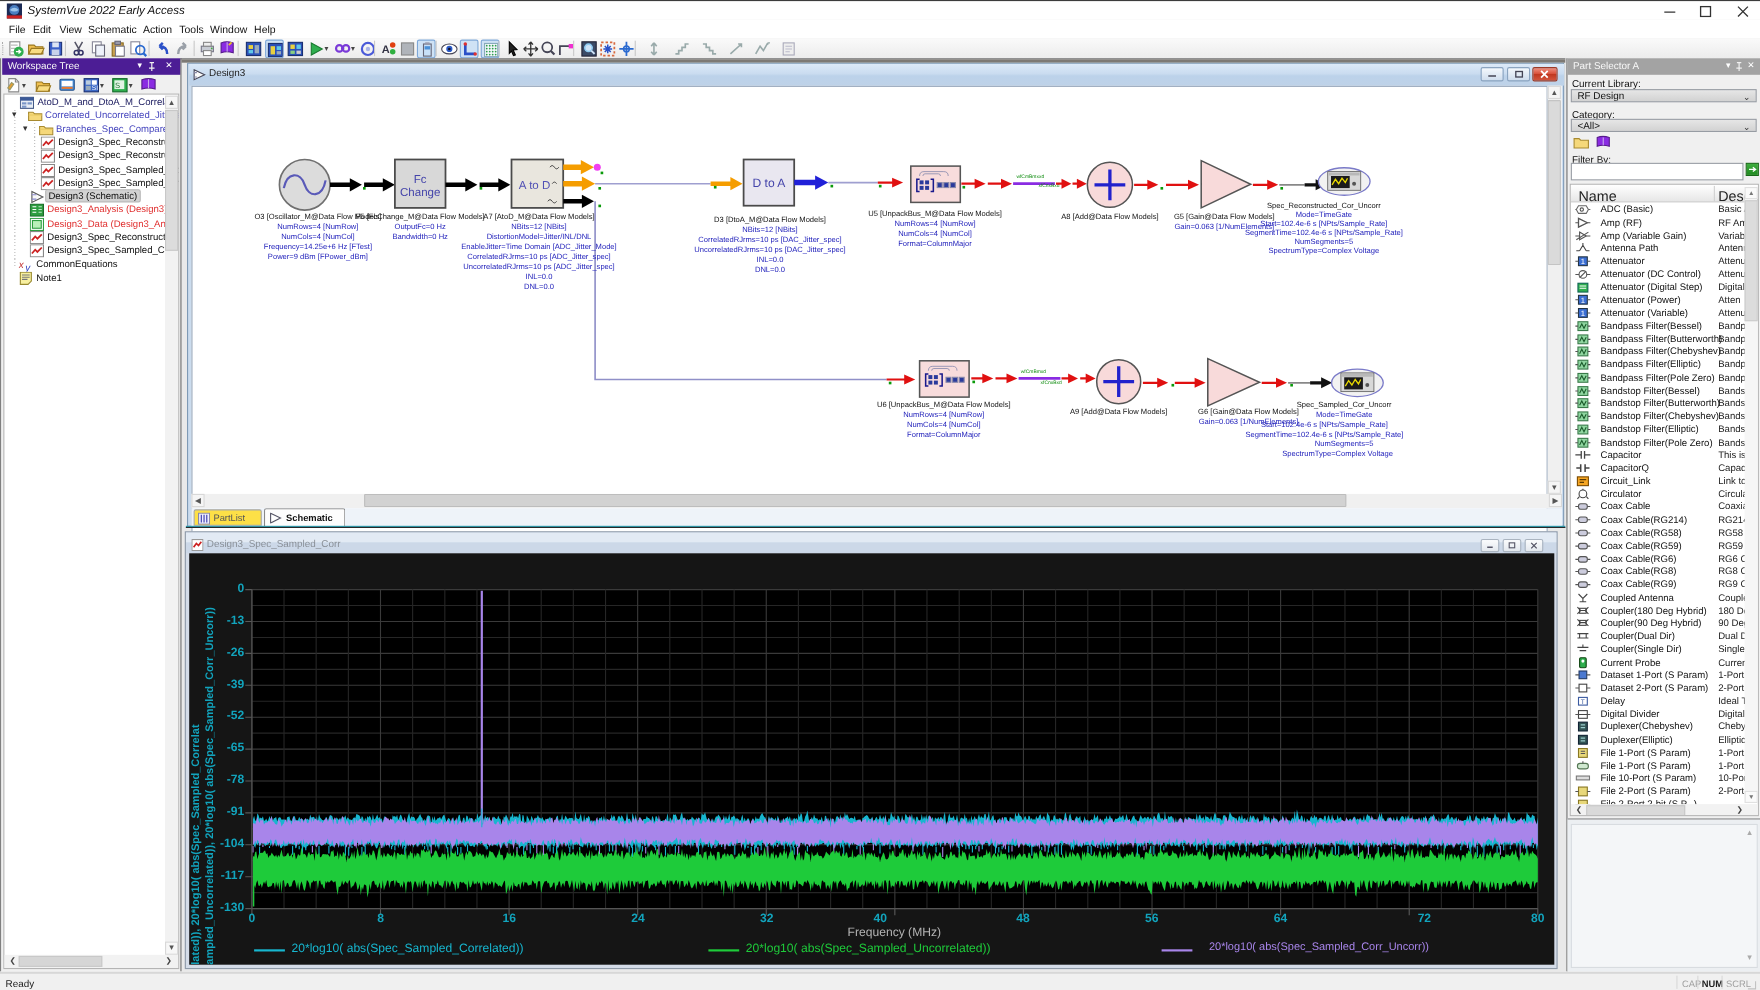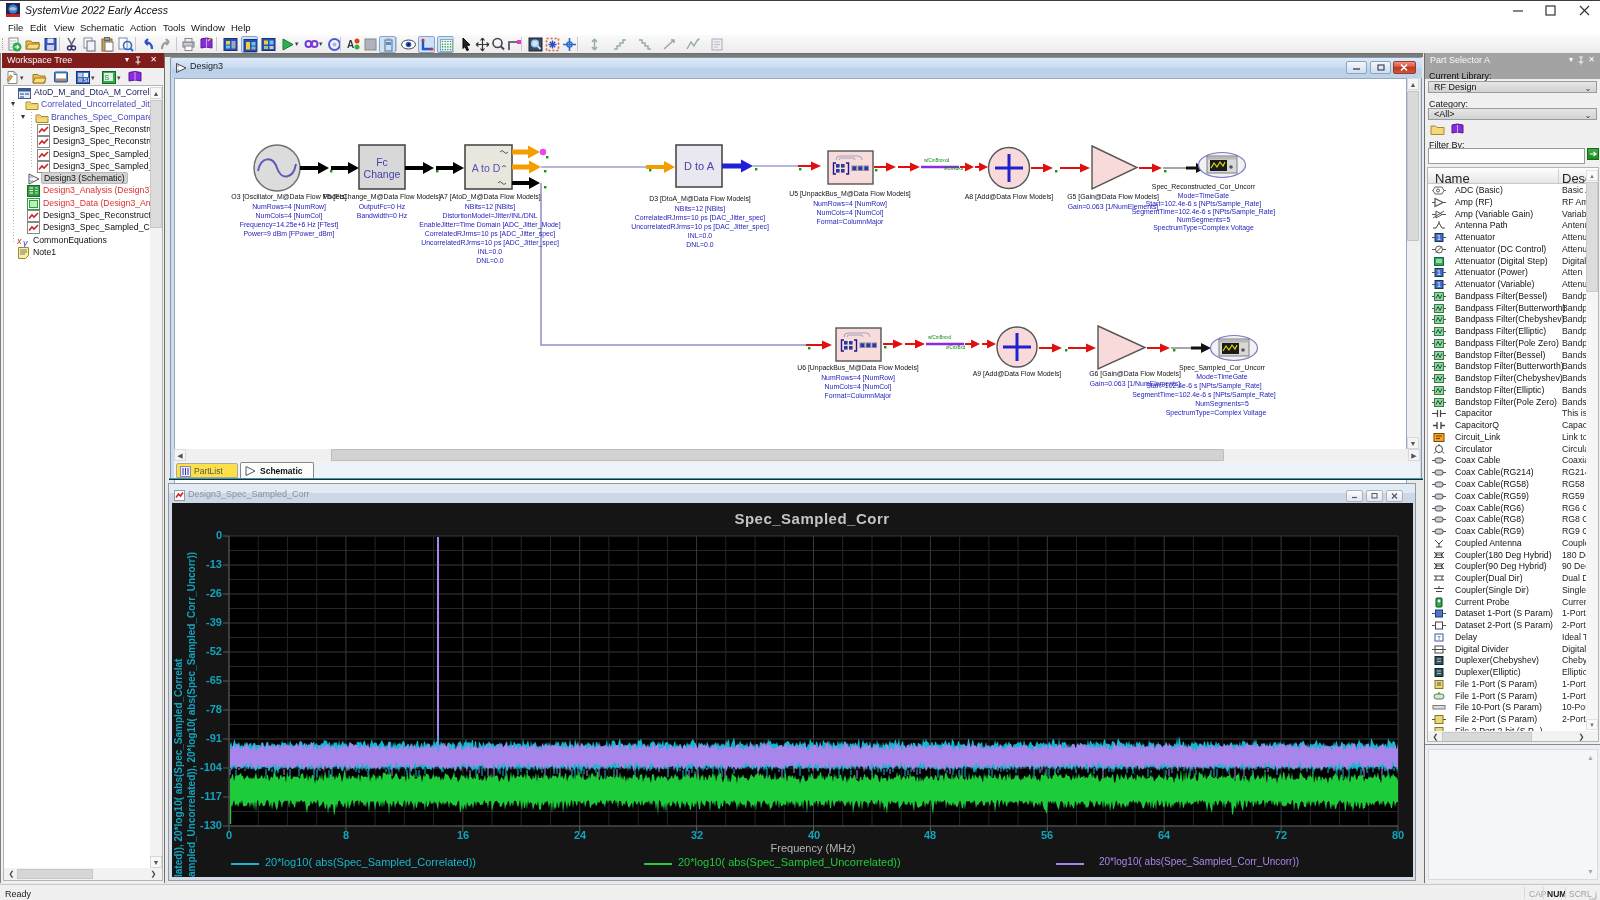--- a/index.html
+++ b/index.html
@@ -9,39 +9,39 @@
 #titlebar { position:absolute; left:0; top:0; width:1600px; height:18px; background:#fff; border-top:1px solid #3c3c3c; }
 #titlebar .apptitle { position:absolute; left:25px; top:3px; font-size:10.5px; color:#111;font-style:italic; }
 #menubar { position:absolute; left:0; top:18px; width:1600px; height:17px; background:#fff; }
 #menubar span { position:absolute; top:4px; font-size:9.5px; color:#111; }
 #toolbar { position:absolute; left:0; top:35px; width:1600px; height:19px; background:linear-gradient(#fafafa,#ececec); border-bottom:1px solid #d5d5d5; }
 .tsep { position:absolute; top:2px; width:1px; height:14px; background:#c8c8c8; }
 .tico { position:absolute; top:1px; width:17px; height:17px; }
 .tsel { border:1px solid #7da7d8; background:#cfe2f5; border-radius:2px; }
 
 #ldock { position:absolute; left:0; top:53px; width:164px; height:830px; background:#f0f0f0; border-left:1px solid #808080; }
-#ldock .hdr { position:absolute; left:1px; top:0; width:163px; height:15px; background:#7f1d1d; color:#f8f8f8; font-size:9px; padding:2px 0 0 5px; }
+#ldock .hdr { position:absolute; left:1px; top:0; width:163px; height:15px; background:#4c1d95; color:#f8f8f8; font-size:9px; padding:2px 0 0 5px; }
 #ltree { position:absolute; left:2px; top:32px; width:160px; height:796px; background:#fff; border:1px solid #b4b4b4; font-size:8.7px; overflow:hidden; }
 .trow { position:absolute; left:0; height:12px; width:160px; }
 
 #mdi { position:absolute; left:164px; top:53px; width:1259px; height:830px; background:#e9e9e9; border-left:1px solid #6e6e6e; border-top:1px solid #6e6e6e; }
 
 #dwin { position:absolute; left:5px; top:3px; width:1252px; height:422px; background:#cbdcee; border:1px solid #7f9ab5; border-radius:1px;padding-left:27px; }
 #dwin .ttl { position:absolute; left:8px; top:3px; font-size:9px; color:#222; }
 #dcanvas { position:absolute; left:3px; top:20px; width:1233px; height:479px; background:#fff; border:1px solid #98a8bc; overflow:hidden; }
 #dvscroll { position:absolute; left:1236px; top:20px; width:13px; height:371px; background:#f0f0f0; }
 #dhscroll { position:absolute; left:3px; top:391px; width:1246px; height:13px; background:#f0f0f0; }
 #dtabs { position:absolute; left:3px; top:404px; width:1246px; height:17px; background:#eef3f9; }
 
 #gwin { position:absolute; left:3px; top:429px; width:1248px; height:398px; background:#d4dce8; border:1px solid #8e9aa8; }
 #gwin .ttl { position:absolute; left:19px; top:5px; font-size:9px; color:#8a9098; }
 #gplot { position:absolute; left:3px; top:19px; width:1241px; height:374px; background:#151515; }
 
 #rdock { position:absolute; left:1424px; top:53px; width:176px; height:830px; background:#f0f0f0; border-left:1px solid #6e6e6e; }
-#rdock .hdr { position:absolute; left:0; top:0; width:176px; height:26px; background:#a3a3a3; color:#f8f8f8; font-size:9px; padding:2px 0 0 5px; }
+#rdock .hdr { position:absolute; left:0; top:0; width:176px; height:15px; background:#a3a3a3; color:#f8f8f8; font-size:9px; padding:2px 0 0 5px; }
 #rdock label { position:absolute; left:4px; font-size:9px; color:#111; }
 .combo { position:absolute; left:3px; width:169px; height:12px; background:linear-gradient(#e6e6e6,#d2d2d2); border:1px solid #979ca3; font-size:9px; color:#111; padding:0 0 0 5px; line-height:11px; }
 .combo .arr { position:absolute; right:3px; top:1px; width:10px; height:10px; color:#333; font-size:8px; text-align:center; }
 #plist { position:absolute; left:2px; top:114px; width:172px; height:575px; background:#fff; border:1px solid #b4b4b4; overflow:hidden; }
 .prow { position:absolute; left:0; width:172px; height:11px; font-size:8.7px; color:#111; }
 .picon { position:absolute; left:4px; top:0; }
 .pname { position:absolute; left:27px; top:0; white-space:nowrap; }
 .pdesc { position:absolute; left:134px; top:0; white-space:nowrap; overflow:hidden; width:25px; color:#222; }
 
 #statusbar { position:absolute; left:0; top:884px; width:1600px; height:16px; background:#f0f0f0; border-top:1px solid #c8c8c8; font-size:9px; color:#222; }
@@ -997,43 +997,42 @@
             <line x1="1388" y1="769" x2="1388" y2="779" stroke="#17b6cf" stroke-width="1"></line>
             <line x1="1394" y1="768" x2="1394" y2="771" stroke="#17b6cf" stroke-width="1"></line>
 <polygon points="230,778.0 231,779.1 232,774.6 233,774.2 234,781.2 235,777.3 236,775.4 237,775.4 238,775.3 239,775.2 240,773.7 241,773.1 242,776.5 243,775.5 244,779.9 245,777.8 246,777.7 247,775.1 248,776.7 249,777.9 250,778.9 251,776.8 252,779.8 253,777.0 254,779.1 255,775.7 256,772.3 257,777.7 258,778.9 259,778.5 260,778.1 261,776.1 262,774.9 263,778.4 264,778.1 265,775.5 266,779.9 267,774.7 268,775.5 269,781.3 270,779.3 271,776.1 272,777.7 273,777.4 274,769.9 275,774.6 276,776.9 277,776.1 278,777.6 279,779.9 280,776.2 281,774.3 282,777.8 283,776.2 284,776.6 285,776.2 286,782.8 287,771.2 288,776.0 289,777.0 290,775.0 291,779.3 292,779.1 293,776.9 294,776.3 295,776.7 296,776.7 297,776.8 298,776.5 299,777.7 300,779.0 301,773.8 302,774.3 303,772.5 304,779.3 305,777.7 306,778.3 307,773.3 308,781.6 309,775.4 310,777.4 311,779.2 312,774.4 313,775.6 314,777.5 315,784.0 316,777.8 317,781.2 318,780.1 319,778.0 320,774.4 321,779.8 322,773.1 323,781.2 324,777.5 325,770.1 326,776.1 327,778.7 328,776.4 329,778.9 330,774.8 331,773.6 332,776.8 333,777.1 334,776.1 335,780.2 336,774.8 337,777.8 338,777.2 339,773.0 340,773.6 341,777.0 342,782.2 343,778.5 344,772.5 345,769.0 346,778.9 347,776.7 348,780.0 349,774.7 350,777.9 351,779.2 352,775.8 353,775.9 354,777.1 355,778.4 356,777.0 357,779.5 358,775.8 359,773.5 360,782.1 361,775.4 362,775.5 363,776.8 364,777.2 365,776.0 366,777.0 367,776.9 368,777.5 369,770.9 370,781.9 371,776.6 372,778.5 373,773.4 374,775.8 375,775.3 376,780.8 377,775.5 378,779.0 379,775.3 380,775.8 381,776.4 382,780.3 383,772.1 384,773.6 385,771.9 386,774.2 387,774.9 388,772.8 389,775.1 390,771.8 391,774.4 392,780.1 393,778.0 394,777.5 395,774.4 396,773.0 397,774.0 398,776.9 399,779.3 400,779.3 401,778.6 402,775.1 403,777.1 404,776.2 405,776.5 406,782.3 407,772.4 408,776.4 409,780.2 410,773.2 411,775.3 412,775.6 413,776.4 414,772.9 415,778.5 416,778.7 417,778.3 418,774.7 419,777.2 420,774.7 421,776.1 422,782.6 423,777.2 424,773.9 425,777.5 426,773.5 427,773.9 428,774.3 429,775.8 430,779.4 431,778.5 432,778.4 433,774.1 434,775.6 435,777.7 436,775.4 437,776.3 438,778.1 439,776.1 440,777.6 441,781.1 442,776.6 443,780.1 444,778.5 445,773.2 446,774.1 447,774.8 448,774.8 449,776.8 450,778.6 451,780.3 452,777.8 453,775.8 454,771.6 455,777.2 456,777.1 457,777.5 458,782.5 459,780.2 460,779.0 461,774.5 462,775.7 463,776.8 464,775.0 465,778.3 466,777.9 467,774.2 468,780.1 469,777.3 470,772.5 471,776.9 472,777.7 473,779.5 474,776.1 475,779.2 476,777.5 477,773.6 478,773.3 479,779.9 480,780.1 481,777.8 482,780.9 483,779.7 484,778.8 485,774.6 486,781.5 487,778.4 488,776.0 489,775.3 490,777.7 491,772.7 492,778.8 493,774.5 494,778.0 495,775.6 496,776.3 497,775.0 498,776.6 499,781.9 500,780.6 501,777.9 502,776.9 503,779.2 504,779.9 505,774.8 506,776.8 507,772.3 508,779.9 509,782.4 510,777.2 511,771.5 512,778.6 513,774.6 514,775.3 515,778.6 516,777.7 517,775.7 518,775.3 519,777.3 520,775.9 521,774.1 522,776.1 523,777.9 524,776.5 525,773.3 526,779.6 527,769.9 528,775.8 529,775.4 530,777.4 531,778.5 532,779.9 533,775.1 534,778.5 535,777.5 536,772.5 537,781.9 538,773.3 539,778.1 540,778.0 541,777.7 542,775.7 543,779.2 544,772.9 545,776.8 546,775.5 547,775.2 548,778.1 549,779.8 550,776.1 551,779.0 552,777.1 553,774.7 554,776.3 555,776.2 556,775.2 557,778.1 558,777.6 559,772.9 560,772.7 561,778.1 562,774.9 563,777.8 564,779.0 565,773.7 566,773.3 567,781.4 568,777.9 569,775.9 570,774.6 571,775.7 572,773.9 573,779.3 574,775.0 575,779.8 576,776.0 577,774.3 578,775.9 579,770.2 580,776.7 581,776.6 582,779.1 583,772.1 584,780.0 585,779.1 586,780.3 587,776.9 588,779.6 589,773.2 590,778.9 591,775.0 592,772.7 593,774.1 594,777.0 595,774.9 596,778.0 597,772.3 598,771.5 599,780.6 600,779.3 601,774.3 602,777.0 603,779.7 604,778.1 605,777.4 606,779.8 607,775.1 608,777.1 609,777.0 610,776.3 611,776.0 612,777.2 613,777.1 614,774.3 615,779.1 616,774.5 617,776.4 618,776.2 619,777.9 620,771.5 621,779.3 622,775.2 623,780.2 624,775.8 625,776.9 626,782.0 627,776.3 628,780.2 629,777.1 630,778.1 631,777.2 632,779.2 633,775.2 634,774.4 635,775.3 636,777.3 637,776.4 638,778.8 639,780.4 640,774.5 641,775.1 642,773.3 643,782.3 644,777.8 645,778.2 646,773.5 647,777.0 648,778.3 649,776.3 650,779.8 651,783.0 652,774.5 653,774.3 654,774.7 655,781.2 656,779.7 657,776.6 658,777.1 659,774.9 660,779.3 661,776.0 662,776.3 663,778.6 664,776.5 665,776.4 666,777.0 667,779.1 668,781.3 669,778.5 670,779.1 671,776.5 672,775.2 673,778.7 674,777.4 675,773.3 676,776.1 677,776.8 678,775.7 679,780.9 680,778.2 681,780.6 682,777.7 683,777.2 684,774.6 685,777.0 686,777.0 687,773.4 688,775.6 689,776.2 690,778.1 691,778.2 692,775.5 693,778.2 694,776.5 695,769.5 696,775.7 697,779.8 698,772.6 699,777.3 700,781.1 701,775.0 702,777.0 703,773.6 704,781.2 705,776.8 706,777.1 707,780.5 708,778.7 709,774.7 710,775.3 711,778.3 712,775.4 713,771.5 714,776.9 715,773.2 716,781.2 717,777.5 718,774.6 719,775.2 720,772.1 721,774.1 722,779.6 723,782.8 724,778.9 725,776.8 726,775.9 727,774.5 728,782.4 729,776.5 730,782.5 731,780.6 732,772.5 733,775.3 734,775.3 735,776.8 736,776.8 737,784.0 738,774.2 739,777.6 740,778.6 741,777.0 742,777.3 743,774.3 744,777.3 745,778.3 746,777.9 747,778.5 748,780.7 749,779.4 750,777.2 751,774.0 752,775.4 753,776.4 754,777.7 755,775.8 756,774.6 757,773.9 758,772.7 759,776.4 760,773.2 761,774.4 762,776.0 763,773.5 764,778.0 765,778.9 766,775.6 767,775.9 768,778.4 769,775.1 770,775.0 771,780.1 772,779.3 773,778.6 774,779.4 775,771.9 776,780.5 777,778.0 778,779.6 779,778.0 780,777.1 781,776.3 782,778.0 783,776.2 784,779.3 785,772.9 786,775.6 787,782.3 788,775.4 789,776.4 790,774.7 791,777.9 792,775.1 793,776.5 794,779.2 795,775.2 796,779.1 797,779.1 798,779.7 799,777.4 800,784.0 801,779.7 802,777.8 803,774.7 804,776.7 805,780.7 806,781.4 807,780.8 808,779.0 809,773.7 810,778.3 811,773.8 812,773.1 813,777.6 814,778.4 815,779.3 816,778.3 817,778.4 818,774.4 819,776.7 820,773.1 821,771.8 822,778.9 823,775.0 824,779.3 825,779.9 826,775.4 827,778.5 828,775.3 829,772.2 830,777.3 831,775.8 832,775.9 833,782.1 834,773.0 835,778.0 836,774.4 837,779.4 838,777.8 839,778.0 840,774.5 841,775.0 842,779.4 843,781.6 844,778.2 845,774.7 846,777.9 847,783.3 848,777.3 849,780.8 850,775.1 851,776.9 852,778.6 853,778.0 854,775.0 855,774.9 856,779.6 857,780.1 858,780.9 859,781.7 860,777.4 861,776.2 862,780.5 863,778.9 864,774.4 865,774.3 866,778.3 867,776.5 868,776.9 869,779.8 870,779.0 871,780.5 872,772.0 873,777.7 874,778.8 875,773.0 876,775.3 877,774.8 878,777.1 879,781.2 880,782.3 881,774.9 882,778.4 883,778.5 884,778.0 885,778.0 886,777.8 887,781.4 888,779.9 889,774.2 890,779.1 891,779.3 892,777.8 893,779.9 894,777.5 895,777.5 896,777.3 897,771.8 898,776.8 899,775.3 900,773.9 901,780.7 902,778.3 903,776.9 904,775.5 905,777.8 906,779.6 907,774.8 908,777.0 909,779.3 910,772.0 911,776.9 912,775.9 913,776.7 914,775.7 915,777.4 916,782.0 917,776.2 918,777.8 919,782.2 920,775.6 921,781.7 922,777.0 923,781.6 924,779.0 925,777.8 926,776.8 927,775.4 928,777.2 929,779.3 930,777.0 931,776.2 932,776.3 933,779.6 934,780.2 935,775.3 936,775.3 937,778.0 938,781.0 939,780.0 940,773.7 941,776.3 942,774.6 943,776.3 944,781.2 945,773.3 946,772.8 947,774.8 948,777.7 949,778.6 950,778.1 951,780.1 952,772.4 953,780.1 954,776.2 955,778.9 956,773.6 957,777.0 958,777.6 959,780.0 960,772.9 961,777.1 962,774.2 963,778.3 964,779.0 965,780.3 966,775.6 967,779.4 968,780.5 969,772.7 970,778.6 971,779.5 972,776.3 973,773.9 974,779.5 975,773.9 976,776.5 977,776.9 978,778.9 979,775.4 980,775.2 981,777.3 982,779.6 983,782.9 984,773.1 985,777.8 986,774.2 987,779.6 988,774.6 989,775.2 990,775.5 991,776.8 992,777.8 993,778.3 994,777.0 995,773.5 996,778.9 997,776.9 998,780.0 999,775.2 1000,772.8 1001,776.9 1002,780.4 1003,777.4 1004,776.5 1005,774.7 1006,781.6 1007,774.3 1008,775.1 1009,778.5 1010,772.2 1011,780.3 1012,778.6 1013,779.3 1014,778.5 1015,776.6 1016,774.2 1017,776.6 1018,774.5 1019,778.3 1020,779.1 1021,780.8 1022,778.0 1023,779.4 1024,776.2 1025,775.8 1026,778.2 1027,776.0 1028,777.7 1029,774.2 1030,774.7 1031,778.7 1032,779.3 1033,774.4 1034,778.7 1035,775.6 1036,777.0 1037,780.7 1038,779.1 1039,779.1 1040,782.0 1041,775.2 1042,774.4 1043,775.1 1044,776.3 1045,770.9 1046,776.5 1047,775.6 1048,779.0 1049,777.9 1050,775.4 1051,778.5 1052,778.9 1053,775.0 1054,775.7 1055,771.2 1056,774.2 1057,775.1 1058,777.2 1059,774.5 1060,775.7 1061,773.8 1062,777.4 1063,778.1 1064,778.0 1065,777.0 1066,773.0 1067,775.4 1068,775.9 1069,776.0 1070,777.2 1071,780.7 1072,779.1 1073,774.4 1074,778.8 1075,778.7 1076,774.9 1077,779.2 1078,776.6 1079,773.3 1080,778.2 1081,777.6 1082,776.4 1083,776.9 1084,775.1 1085,778.6 1086,776.9 1087,777.4 1088,777.9 1089,774.0 1090,774.7 1091,771.3 1092,778.5 1093,773.8 1094,777.3 1095,778.0 1096,778.6 1097,773.9 1098,776.8 1099,781.3 1100,781.5 1101,779.6 1102,777.9 1103,774.4 1104,778.9 1105,776.6 1106,778.5 1107,775.4 1108,776.6 1109,777.4 1110,777.6 1111,778.3 1112,775.5 1113,773.5 1114,781.2 1115,783.5 1116,778.2 1117,773.6 1118,775.0 1119,778.3 1120,780.5 1121,773.8 1122,776.7 1123,777.5 1124,779.2 1125,776.1 1126,772.9 1127,778.6 1128,779.9 1129,776.8 1130,778.1 1131,775.8 1132,774.8 1133,779.7 1134,778.0 1135,778.3 1136,780.9 1137,774.3 1138,775.6 1139,777.4 1140,775.5 1141,779.0 1142,776.5 1143,774.4 1144,777.2 1145,777.4 1146,779.4 1147,778.0 1148,778.2 1149,777.8 1150,776.5 1151,775.1 1152,777.8 1153,776.1 1154,781.4 1155,780.5 1156,778.6 1157,778.0 1158,776.8 1159,773.7 1160,776.4 1161,777.3 1162,777.6 1163,778.2 1164,779.4 1165,775.2 1166,775.2 1167,780.8 1168,779.0 1169,776.0 1170,776.7 1171,776.7 1172,777.1 1173,778.2 1174,783.6 1175,777.5 1176,778.7 1177,772.6 1178,775.7 1179,780.2 1180,778.0 1181,769.0 1182,778.8 1183,782.0 1184,771.8 1185,781.0 1186,769.8 1187,779.4 1188,777.0 1189,770.9 1190,778.2 1191,780.0 1192,777.9 1193,778.5 1194,775.9 1195,772.2 1196,778.8 1197,781.5 1198,779.9 1199,771.8 1200,773.1 1201,774.8 1202,772.9 1203,777.1 1204,778.0 1205,773.3 1206,779.0 1207,778.6 1208,775.6 1209,776.6 1210,771.9 1211,776.1 1212,777.0 1213,777.4 1214,778.0 1215,777.6 1216,776.3 1217,777.7 1218,779.6 1219,776.8 1220,777.8 1221,776.5 1222,775.3 1223,778.4 1224,775.6 1225,778.0 1226,777.1 1227,776.2 1228,776.1 1229,775.7 1230,772.7 1231,778.0 1232,777.6 1233,779.2 1234,775.6 1235,781.9 1236,776.0 1237,774.7 1238,774.4 1239,772.5 1240,781.0 1241,780.6 1242,778.6 1243,774.7 1244,781.7 1245,776.1 1246,776.3 1247,780.7 1248,778.7 1249,782.7 1250,777.6 1251,776.0 1252,775.4 1253,772.2 1254,776.3 1255,780.0 1256,778.6 1257,777.1 1258,774.4 1259,777.6 1260,779.6 1261,778.1 1262,777.4 1263,774.9 1264,779.3 1265,769.0 1266,778.0 1267,783.7 1268,773.1 1269,776.4 1270,777.0 1271,775.8 1272,779.7 1273,778.2 1274,777.4 1275,779.1 1276,777.0 1277,784.0 1278,777.4 1279,777.5 1280,772.6 1281,775.6 1282,780.0 1283,773.5 1284,771.4 1285,777.1 1286,780.6 1287,777.1 1288,776.1 1289,772.2 1290,778.2 1291,778.7 1292,772.4 1293,779.9 1294,779.0 1295,779.9 1296,778.5 1297,778.7 1298,778.4 1299,779.3 1300,772.3 1301,773.1 1302,775.1 1303,776.7 1304,778.0 1305,777.8 1306,779.9 1307,780.0 1308,774.7 1309,777.6 1310,774.8 1311,776.5 1312,777.8 1313,769.0 1314,783.3 1315,778.5 1316,775.5 1317,782.0 1318,776.1 1319,777.3 1320,775.7 1321,781.3 1322,776.7 1323,777.4 1324,780.1 1325,778.5 1326,776.9 1327,779.9 1328,783.6 1329,777.8 1330,777.3 1331,777.4 1332,780.4 1333,775.4 1334,776.3 1335,773.0 1336,773.9 1337,775.7 1338,776.9 1339,781.6 1340,778.4 1341,774.6 1342,775.1 1343,780.6 1344,779.9 1345,777.1 1346,775.8 1347,779.9 1348,774.4 1349,778.0 1350,782.9 1351,777.5 1352,775.0 1353,778.1 1354,775.8 1355,773.4 1356,778.8 1357,779.9 1358,776.2 1359,776.0 1360,774.5 1361,776.6 1362,775.5 1363,774.4 1364,781.9 1365,778.2 1366,778.5 1367,779.3 1368,779.0 1369,775.9 1370,777.7 1371,776.3 1372,778.1 1373,777.9 1374,776.0 1375,773.5 1376,777.4 1377,776.5 1378,772.1 1379,778.3 1380,779.5 1381,783.6 1382,776.0 1383,775.6 1384,774.1 1385,777.5 1386,777.5 1387,774.9 1388,776.5 1389,771.9 1390,779.4 1391,775.0 1392,776.9 1393,773.3 1394,775.5 1395,776.3 1396,777.0 1397,778.2 1398,780.7 1398,802.0 1397,802.0 1396,803.0 1395,807.3 1394,800.9 1393,801.7 1392,807.9 1391,808.0 1390,803.5 1389,803.8 1388,801.0 1387,803.6 1386,804.5 1385,807.3 1384,802.4 1383,800.4 1382,805.2 1381,801.6 1380,805.4 1379,803.5 1378,800.2 1377,801.4 1376,801.7 1375,802.6 1374,806.1 1373,803.3 1372,803.7 1371,805.6 1370,802.0 1369,805.4 1368,806.1 1367,802.2 1366,802.8 1365,808.0 1364,807.9 1363,809.8 1362,802.7 1361,802.8 1360,809.3 1359,807.2 1358,801.4 1357,805.8 1356,807.1 1355,801.0 1354,805.4 1353,812.0 1352,806.2 1351,807.2 1350,801.5 1349,807.3 1348,802.3 1347,801.1 1346,808.6 1345,811.8 1344,801.0 1343,803.6 1342,803.1 1341,801.7 1340,800.2 1339,801.0 1338,803.5 1337,804.8 1336,809.3 1335,808.5 1334,803.8 1333,806.9 1332,803.8 1331,809.8 1330,806.0 1329,800.7 1328,801.8 1327,802.8 1326,810.1 1325,804.2 1324,800.5 1323,801.0 1322,802.7 1321,803.6 1320,802.2 1319,807.2 1318,800.9 1317,800.6 1316,804.1 1315,807.0 1314,801.0 1313,803.8 1312,801.1 1311,806.7 1310,804.9 1309,800.2 1308,805.2 1307,801.0 1306,807.1 1305,807.0 1304,806.5 1303,801.7 1302,802.1 1301,801.2 1300,804.2 1299,808.1 1298,810.7 1297,803.4 1296,803.0 1295,803.2 1294,811.6 1293,800.3 1292,800.2 1291,805.1 1290,803.8 1289,804.2 1288,802.3 1287,803.7 1286,806.8 1285,805.3 1284,807.3 1283,805.2 1282,806.0 1281,800.5 1280,804.3 1279,800.5 1278,804.7 1277,806.9 1276,801.9 1275,805.3 1274,805.0 1273,800.2 1272,805.2 1271,800.6 1270,800.8 1269,801.1 1268,801.9 1267,804.0 1266,801.2 1265,808.5 1264,800.6 1263,800.0 1262,802.4 1261,804.4 1260,803.8 1259,806.1 1258,800.7 1257,801.0 1256,805.8 1255,800.5 1254,805.4 1253,807.2 1252,800.7 1251,802.9 1250,802.4 1249,801.4 1248,800.4 1247,807.7 1246,806.5 1245,800.1 1244,802.4 1243,811.2 1242,808.2 1241,805.0 1240,800.1 1239,802.1 1238,806.5 1237,800.1 1236,809.4 1235,806.2 1234,806.4 1233,815.3 1232,813.3 1231,801.5 1230,803.2 1229,801.6 1228,800.3 1227,803.7 1226,804.0 1225,808.9 1224,800.5 1223,806.9 1222,802.6 1221,801.7 1220,800.1 1219,802.0 1218,805.7 1217,804.6 1216,801.0 1215,801.2 1214,806.9 1213,802.0 1212,812.8 1211,809.9 1210,805.9 1209,801.4 1208,805.3 1207,811.7 1206,805.0 1205,800.6 1204,803.1 1203,800.7 1202,800.3 1201,802.7 1200,800.2 1199,801.2 1198,805.4 1197,800.2 1196,802.3 1195,801.7 1194,802.0 1193,803.9 1192,803.8 1191,805.5 1190,802.3 1189,803.4 1188,803.1 1187,800.6 1186,805.3 1185,802.4 1184,807.6 1183,807.8 1182,801.9 1181,801.7 1180,809.6 1179,800.3 1178,803.6 1177,801.8 1176,801.9 1175,803.7 1174,803.1 1173,807.3 1172,803.2 1171,808.8 1170,805.5 1169,801.8 1168,807.7 1167,805.8 1166,800.2 1165,805.8 1164,807.8 1163,806.2 1162,800.5 1161,803.9 1160,805.4 1159,805.8 1158,801.3 1157,800.1 1156,810.4 1155,802.6 1154,807.0 1153,808.8 1152,800.2 1151,809.4 1150,803.2 1149,801.8 1148,806.9 1147,801.5 1146,801.9 1145,804.4 1144,807.7 1143,808.7 1142,806.0 1141,802.3 1140,802.4 1139,800.3 1138,803.0 1137,804.0 1136,800.7 1135,803.5 1134,801.8 1133,800.1 1132,803.3 1131,801.5 1130,801.6 1129,802.6 1128,807.4 1127,803.9 1126,807.4 1125,806.8 1124,805.0 1123,803.0 1122,805.0 1121,808.9 1120,803.4 1119,803.0 1118,806.8 1117,801.7 1116,800.5 1115,804.6 1114,808.6 1113,809.2 1112,801.1 1111,805.6 1110,811.6 1109,802.3 1108,807.0 1107,802.9 1106,805.6 1105,807.6 1104,800.2 1103,809.6 1102,801.2 1101,802.2 1100,805.7 1099,805.0 1098,803.9 1097,800.9 1096,802.0 1095,806.0 1094,807.5 1093,804.0 1092,801.7 1091,802.5 1090,800.0 1089,805.1 1088,808.1 1087,806.6 1086,808.7 1085,803.9 1084,804.7 1083,801.6 1082,802.3 1081,801.4 1080,805.4 1079,802.5 1078,803.1 1077,806.2 1076,802.2 1075,801.2 1074,809.1 1073,807.5 1072,805.4 1071,804.1 1070,808.6 1069,801.3 1068,802.0 1067,806.9 1066,807.6 1065,802.9 1064,808.9 1063,802.7 1062,802.0 1061,800.7 1060,803.2 1059,810.0 1058,808.2 1057,805.9 1056,802.6 1055,800.9 1054,804.6 1053,800.6 1052,804.1 1051,802.1 1050,801.3 1049,803.6 1048,800.5 1047,813.5 1046,812.2 1045,809.8 1044,809.1 1043,805.4 1042,801.1 1041,802.0 1040,806.9 1039,802.1 1038,805.5 1037,804.2 1036,802.4 1035,804.1 1034,808.3 1033,804.8 1032,800.5 1031,803.9 1030,800.1 1029,803.0 1028,805.2 1027,802.8 1026,801.2 1025,802.8 1024,803.5 1023,803.7 1022,801.0 1021,801.6 1020,800.9 1019,800.4 1018,806.7 1017,802.3 1016,801.8 1015,801.7 1014,803.3 1013,802.7 1012,801.3 1011,802.5 1010,800.6 1009,803.5 1008,802.0 1007,807.1 1006,805.4 1005,800.7 1004,803.0 1003,805.5 1002,800.2 1001,800.4 1000,802.9 999,808.4 998,800.3 997,800.3 996,805.4 995,812.5 994,803.1 993,803.1 992,800.3 991,800.7 990,806.7 989,803.6 988,801.1 987,803.2 986,801.5 985,804.4 984,806.3 983,805.0 982,800.7 981,801.2 980,802.6 979,803.1 978,806.1 977,803.9 976,808.6 975,801.9 974,800.2 973,803.2 972,801.4 971,804.2 970,801.8 969,800.7 968,802.1 967,800.8 966,802.2 965,809.7 964,802.4 963,808.0 962,808.8 961,802.9 960,800.4 959,802.3 958,805.7 957,807.4 956,806.3 955,803.5 954,806.2 953,801.9 952,805.1 951,805.9 950,803.0 949,806.3 948,802.3 947,802.3 946,808.7 945,800.0 944,800.8 943,802.3 942,801.2 941,803.1 940,800.3 939,803.3 938,800.6 937,801.3 936,805.4 935,800.0 934,804.8 933,814.2 932,808.4 931,800.2 930,800.2 929,802.2 928,805.3 927,803.4 926,803.2 925,807.8 924,801.6 923,801.2 922,805.7 921,805.9 920,807.1 919,807.3 918,807.9 917,805.8 916,801.5 915,801.5 914,811.7 913,806.4 912,801.9 911,804.6 910,805.5 909,801.0 908,803.0 907,805.4 906,803.8 905,805.3 904,801.1 903,802.1 902,804.4 901,805.7 900,807.3 899,809.6 898,800.7 897,802.1 896,803.4 895,803.3 894,802.0 893,803.2 892,800.5 891,802.8 890,804.9 889,800.8 888,803.8 887,814.0 886,807.2 885,806.3 884,811.1 883,802.3 882,804.3 881,800.2 880,809.9 879,800.6 878,800.2 877,805.5 876,802.1 875,805.1 874,803.8 873,803.8 872,800.1 871,800.3 870,802.8 869,803.3 868,808.6 867,801.7 866,803.3 865,801.1 864,801.2 863,802.7 862,810.5 861,800.2 860,804.4 859,808.7 858,805.0 857,800.8 856,801.2 855,803.6 854,807.3 853,813.0 852,800.7 851,803.4 850,806.2 849,800.4 848,803.8 847,801.4 846,804.8 845,806.4 844,804.5 843,801.9 842,801.3 841,800.6 840,803.3 839,800.1 838,801.7 837,801.6 836,801.6 835,804.0 834,807.3 833,802.3 832,800.0 831,808.1 830,808.6 829,800.2 828,800.5 827,806.2 826,800.8 825,803.0 824,807.1 823,803.9 822,805.5 821,804.5 820,801.0 819,801.7 818,807.7 817,801.0 816,801.0 815,804.5 814,801.3 813,806.2 812,805.7 811,804.8 810,807.4 809,800.2 808,801.0 807,813.4 806,803.2 805,800.2 804,800.5 803,809.5 802,800.7 801,806.8 800,805.1 799,808.0 798,801.6 797,805.0 796,800.4 795,808.8 794,803.2 793,805.6 792,801.2 791,802.2 790,804.2 789,800.9 788,806.9 787,800.1 786,804.8 785,805.4 784,803.6 783,805.1 782,806.3 781,805.8 780,801.3 779,809.6 778,800.1 777,801.9 776,807.0 775,800.4 774,802.1 773,802.7 772,807.5 771,807.4 770,810.4 769,802.6 768,805.9 767,803.6 766,804.5 765,802.0 764,800.3 763,801.6 762,803.4 761,808.9 760,800.7 759,803.3 758,800.6 757,802.3 756,810.6 755,803.1 754,808.1 753,804.7 752,805.0 751,808.6 750,801.7 749,802.6 748,800.2 747,801.3 746,809.2 745,805.4 744,804.2 743,805.7 742,803.7 741,804.0 740,800.9 739,807.8 738,802.9 737,810.4 736,804.1 735,801.9 734,800.0 733,803.2 732,801.2 731,801.8 730,805.9 729,804.9 728,804.0 727,803.1 726,804.2 725,801.2 724,800.2 723,806.3 722,806.8 721,801.9 720,809.2 719,808.1 718,808.9 717,801.2 716,800.8 715,807.2 714,801.2 713,805.1 712,802.2 711,800.6 710,812.8 709,801.4 708,802.5 707,800.5 706,801.3 705,806.9 704,804.9 703,804.6 702,802.7 701,800.3 700,809.7 699,808.8 698,802.8 697,800.4 696,806.1 695,802.8 694,807.2 693,806.3 692,801.7 691,808.8 690,810.5 689,805.0 688,805.4 687,801.2 686,803.6 685,807.9 684,802.8 683,804.9 682,800.6 681,806.3 680,809.4 679,805.7 678,802.8 677,800.5 676,807.4 675,802.7 674,804.3 673,800.4 672,804.8 671,806.2 670,806.4 669,801.4 668,805.8 667,803.1 666,812.9 665,802.8 664,810.8 663,804.9 662,808.2 661,803.7 660,800.6 659,800.6 658,815.5 657,802.7 656,810.1 655,801.9 654,801.0 653,800.4 652,805.7 651,802.1 650,805.7 649,800.3 648,803.2 647,801.6 646,802.4 645,802.8 644,804.9 643,805.6 642,800.1 641,805.8 640,804.6 639,801.1 638,802.9 637,805.0 636,803.6 635,801.3 634,801.2 633,809.1 632,802.5 631,804.3 630,806.3 629,807.8 628,806.1 627,802.4 626,800.2 625,805.7 624,802.7 623,805.2 622,806.6 621,800.9 620,801.2 619,800.8 618,809.0 617,800.5 616,804.3 615,800.1 614,800.6 613,803.3 612,804.5 611,800.2 610,801.5 609,800.1 608,803.8 607,800.1 606,801.6 605,807.4 604,803.5 603,804.5 602,803.3 601,800.0 600,801.4 599,803.8 598,801.0 597,805.0 596,806.1 595,803.1 594,803.1 593,805.1 592,803.9 591,807.1 590,808.2 589,800.3 588,801.0 587,800.7 586,804.2 585,807.5 584,800.7 583,803.7 582,802.8 581,804.2 580,800.7 579,802.3 578,801.1 577,806.6 576,804.3 575,800.9 574,801.2 573,808.6 572,800.3 571,801.1 570,807.3 569,805.0 568,801.9 567,809.7 566,804.2 565,800.2 564,805.4 563,813.0 562,800.2 561,803.8 560,801.2 559,808.6 558,806.0 557,801.6 556,809.2 555,806.6 554,810.4 553,800.3 552,813.3 551,803.3 550,802.7 549,808.1 548,802.4 547,800.4 546,803.2 545,801.4 544,804.9 543,805.2 542,801.8 541,808.3 540,810.5 539,808.8 538,801.0 537,805.9 536,804.0 535,803.2 534,806.4 533,810.3 532,803.4 531,802.6 530,802.3 529,804.8 528,800.2 527,809.8 526,801.8 525,808.4 524,807.2 523,800.7 522,810.4 521,805.3 520,800.1 519,803.7 518,807.4 517,804.5 516,800.9 515,800.7 514,801.1 513,806.4 512,802.5 511,803.9 510,807.3 509,801.4 508,801.3 507,804.7 506,805.0 505,810.0 504,802.2 503,802.4 502,805.6 501,806.6 500,807.3 499,802.2 498,803.5 497,800.7 496,801.1 495,801.4 494,803.6 493,806.5 492,812.2 491,801.3 490,800.9 489,801.5 488,808.7 487,802.8 486,803.5 485,801.6 484,800.2 483,805.0 482,804.2 481,805.0 480,805.1 479,802.3 478,802.6 477,801.7 476,806.4 475,801.1 474,803.4 473,809.1 472,803.6 471,803.9 470,806.9 469,805.4 468,805.5 467,801.8 466,811.0 465,804.1 464,807.2 463,810.3 462,804.5 461,810.3 460,813.0 459,800.4 458,801.5 457,804.0 456,806.7 455,805.4 454,804.8 453,805.8 452,803.6 451,803.2 450,801.8 449,808.2 448,802.5 447,800.8 446,804.4 445,802.6 444,805.5 443,801.2 442,805.3 441,802.7 440,803.2 439,800.5 438,809.9 437,806.0 436,802.0 435,803.7 434,800.8 433,804.2 432,802.7 431,804.4 430,800.3 429,803.9 428,806.7 427,806.7 426,800.3 425,810.7 424,803.8 423,804.0 422,802.7 421,801.5 420,803.2 419,801.5 418,801.9 417,807.2 416,808.1 415,801.7 414,811.0 413,804.3 412,803.2 411,800.4 410,802.5 409,806.7 408,803.1 407,800.7 406,808.5 405,800.5 404,800.8 403,805.3 402,807.6 401,805.1 400,804.9 399,804.3 398,800.2 397,803.8 396,803.5 395,808.2 394,802.1 393,800.9 392,807.1 391,805.0 390,802.7 389,814.9 388,803.0 387,804.3 386,800.3 385,801.1 384,806.9 383,801.0 382,808.1 381,801.1 380,807.3 379,804.8 378,801.6 377,801.2 376,804.6 375,810.6 374,802.5 373,800.9 372,802.4 371,800.8 370,802.8 369,812.4 368,803.5 367,801.0 366,807.5 365,803.8 364,807.0 363,802.8 362,802.8 361,802.0 360,800.0 359,806.5 358,800.3 357,801.0 356,800.9 355,802.2 354,807.6 353,800.6 352,800.4 351,804.0 350,806.1 349,809.5 348,800.3 347,808.0 346,807.0 345,802.0 344,806.2 343,807.2 342,803.9 341,804.6 340,800.6 339,801.0 338,802.1 337,809.0 336,803.5 335,811.4 334,816.0 333,805.2 332,804.4 331,804.2 330,809.1 329,806.1 328,813.9 327,803.3 326,807.4 325,809.2 324,803.1 323,801.2 322,803.8 321,805.6 320,805.8 319,807.9 318,800.1 317,801.2 316,803.5 315,802.6 314,800.9 313,803.0 312,804.5 311,800.5 310,804.8 309,806.3 308,806.0 307,813.6 306,808.5 305,801.2 304,801.5 303,802.3 302,800.7 301,800.3 300,801.6 299,802.6 298,800.8 297,802.9 296,801.0 295,808.1 294,806.8 293,803.6 292,804.3 291,800.3 290,801.2 289,808.6 288,800.7 287,800.8 286,801.6 285,800.3 284,802.3 283,802.2 282,808.4 281,802.9 280,801.1 279,800.1 278,805.9 277,810.0 276,808.5 275,804.1 274,801.2 273,804.5 272,809.9 271,801.8 270,807.8 269,803.9 268,800.3 267,800.3 266,801.8 265,805.7 264,805.8 263,806.4 262,803.2 261,802.5 260,805.6 259,806.4 258,800.1 257,800.9 256,812.2 255,800.9 254,810.1 253,802.3 252,806.6 251,801.4 250,808.2 249,803.0 248,802.4 247,805.2 246,806.0 245,806.0 244,806.6 243,805.7 242,800.1 241,803.9 240,801.4 239,804.2 238,807.3 237,803.2 236,805.4 235,805.0 234,800.2 233,802.8 232,807.2 231,804.8 230,803.7" fill="#1ecb3a" fill-opacity="1.0"></polygon>
 <line x1="438" y1="537" x2="438" y2="748" stroke="#a885ea" stroke-width="2"></line>
 <line x1="438" y1="735" x2="438" y2="752" stroke="#17b6cf" stroke-width="1"></line>
 <line x1="230.5" y1="780" x2="230.5" y2="824" stroke="#1ecb3a" stroke-width="1.4"></line>
 <line x1="229" y1="536" x2="229" y2="826" stroke="#555" stroke-width="1"></line>
 <line x1="229" y1="826" x2="1398" y2="826" stroke="#555" stroke-width="1"></line>
 </g>
 </svg>
-<div style="position:absolute;left:440px;top:7px;width:400px;text-align:center;font-size:15px;font-weight:bold;color:#c4c4c4;letter-spacing:0.5px">Spec_Sampled_Corr</div>
         <div style="position:absolute;left:441px;top:339px;width:400px;text-align:center;font-size:11px;color:#b4b4b4">Frequency (MHz)</div>
         <div style="position:absolute;left:14px;top:26px;width:36px;text-align:right;font-size:11px;font-weight:bold;color:#12a4bd">0</div>
         <div style="position:absolute;left:14px;top:55px;width:36px;text-align:right;font-size:11px;font-weight:bold;color:#12a4bd">-13</div>
         <div style="position:absolute;left:14px;top:84px;width:36px;text-align:right;font-size:11px;font-weight:bold;color:#12a4bd">-26</div>
         <div style="position:absolute;left:14px;top:113px;width:36px;text-align:right;font-size:11px;font-weight:bold;color:#12a4bd">-39</div>
         <div style="position:absolute;left:14px;top:142px;width:36px;text-align:right;font-size:11px;font-weight:bold;color:#12a4bd">-52</div>
         <div style="position:absolute;left:14px;top:171px;width:36px;text-align:right;font-size:11px;font-weight:bold;color:#12a4bd">-65</div>
         <div style="position:absolute;left:14px;top:200px;width:36px;text-align:right;font-size:11px;font-weight:bold;color:#12a4bd">-78</div>
         <div style="position:absolute;left:14px;top:229px;width:36px;text-align:right;font-size:11px;font-weight:bold;color:#12a4bd">-91</div>
         <div style="position:absolute;left:14px;top:258px;width:36px;text-align:right;font-size:11px;font-weight:bold;color:#12a4bd">-104</div>
         <div style="position:absolute;left:14px;top:287px;width:36px;text-align:right;font-size:11px;font-weight:bold;color:#12a4bd">-117</div>
         <div style="position:absolute;left:14px;top:316px;width:36px;text-align:right;font-size:11px;font-weight:bold;color:#12a4bd">-130</div>
         <div style="position:absolute;left:37px;top:326px;width:40px;text-align:center;font-size:11px;font-weight:bold;color:#12a4bd">0</div>
         <div style="position:absolute;left:154px;top:326px;width:40px;text-align:center;font-size:11px;font-weight:bold;color:#12a4bd">8</div>
         <div style="position:absolute;left:271px;top:326px;width:40px;text-align:center;font-size:11px;font-weight:bold;color:#12a4bd">16</div>
         <div style="position:absolute;left:388px;top:326px;width:40px;text-align:center;font-size:11px;font-weight:bold;color:#12a4bd">24</div>
         <div style="position:absolute;left:505px;top:326px;width:40px;text-align:center;font-size:11px;font-weight:bold;color:#12a4bd">32</div>
-        <div style="position:absolute;left:622px;top:326px;width:40px;text-align:center;font-size:11px;font-weight:bold;color:#12a4bd">40</div>
+        <div style="position:absolute;left:622px;top:326px;width:40px;font-size:11px;font-weight:bold;color:#12a4bd">40</div>
         <div style="position:absolute;left:738px;top:326px;width:40px;text-align:center;font-size:11px;font-weight:bold;color:#12a4bd">48</div>
         <div style="position:absolute;left:855px;top:326px;width:40px;text-align:center;font-size:11px;font-weight:bold;color:#12a4bd">56</div>
         <div style="position:absolute;left:972px;top:326px;width:40px;text-align:center;font-size:11px;font-weight:bold;color:#12a4bd">64</div>
-        <div style="position:absolute;left:1089px;top:326px;width:40px;text-align:center;font-size:11px;font-weight:bold;color:#12a4bd">72</div>
+        <div style="position:absolute;left:1089px;top:326px;width:40px;text-align:right;font-size:11px;font-weight:bold;color:#12a4bd">72</div>
         <div style="position:absolute;left:1206px;top:326px;width:40px;text-align:center;font-size:11px;font-weight:bold;color:#12a4bd">80</div>
         <div style="position:absolute;left:59px;top:360px;width:28px;height:2px;background:#17b6cf"></div>
         <div style="position:absolute;left:93px;top:353px;font-size:11px;color:#17b6cf;white-space:nowrap">20*log10( abs(Spec_Sampled_Correlated))</div>
         <div style="position:absolute;left:472px;top:360px;width:28px;height:2px;background:#1ecb3a"></div>
         <div style="position:absolute;left:506px;top:353px;font-size:11px;color:#1ecb3a;white-space:nowrap">20*log10( abs(Spec_Sampled_Uncorrelated))</div>
         <div style="position:absolute;left:884px;top:360px;width:28px;height:2px;background:#a885ea"></div>
         <div style="position:absolute;left:927px;top:353px;font-size:10px;color:#a885ea;white-space:nowrap">20*log10( abs(Spec_Sampled_Corr_Uncorr))</div>
         <div style="position:absolute;left:1px;top:374px;transform:rotate(-90deg);transform-origin:0 0;font-size:10px;font-weight:bold;color:#12a4bd;white-space:nowrap">lated)), 20*log10( abs(Spec_Sampled_Correlat</div>
         <div style="position:absolute;left:14px;top:374px;transform:rotate(-90deg);transform-origin:0 0;font-size:10px;font-weight:bold;color:#12a4bd;white-space:nowrap">ampled_Uncorrelated)), 20*log10( abs(Spec_Sampled_Corr_Uncorr))</div>
       </div>

